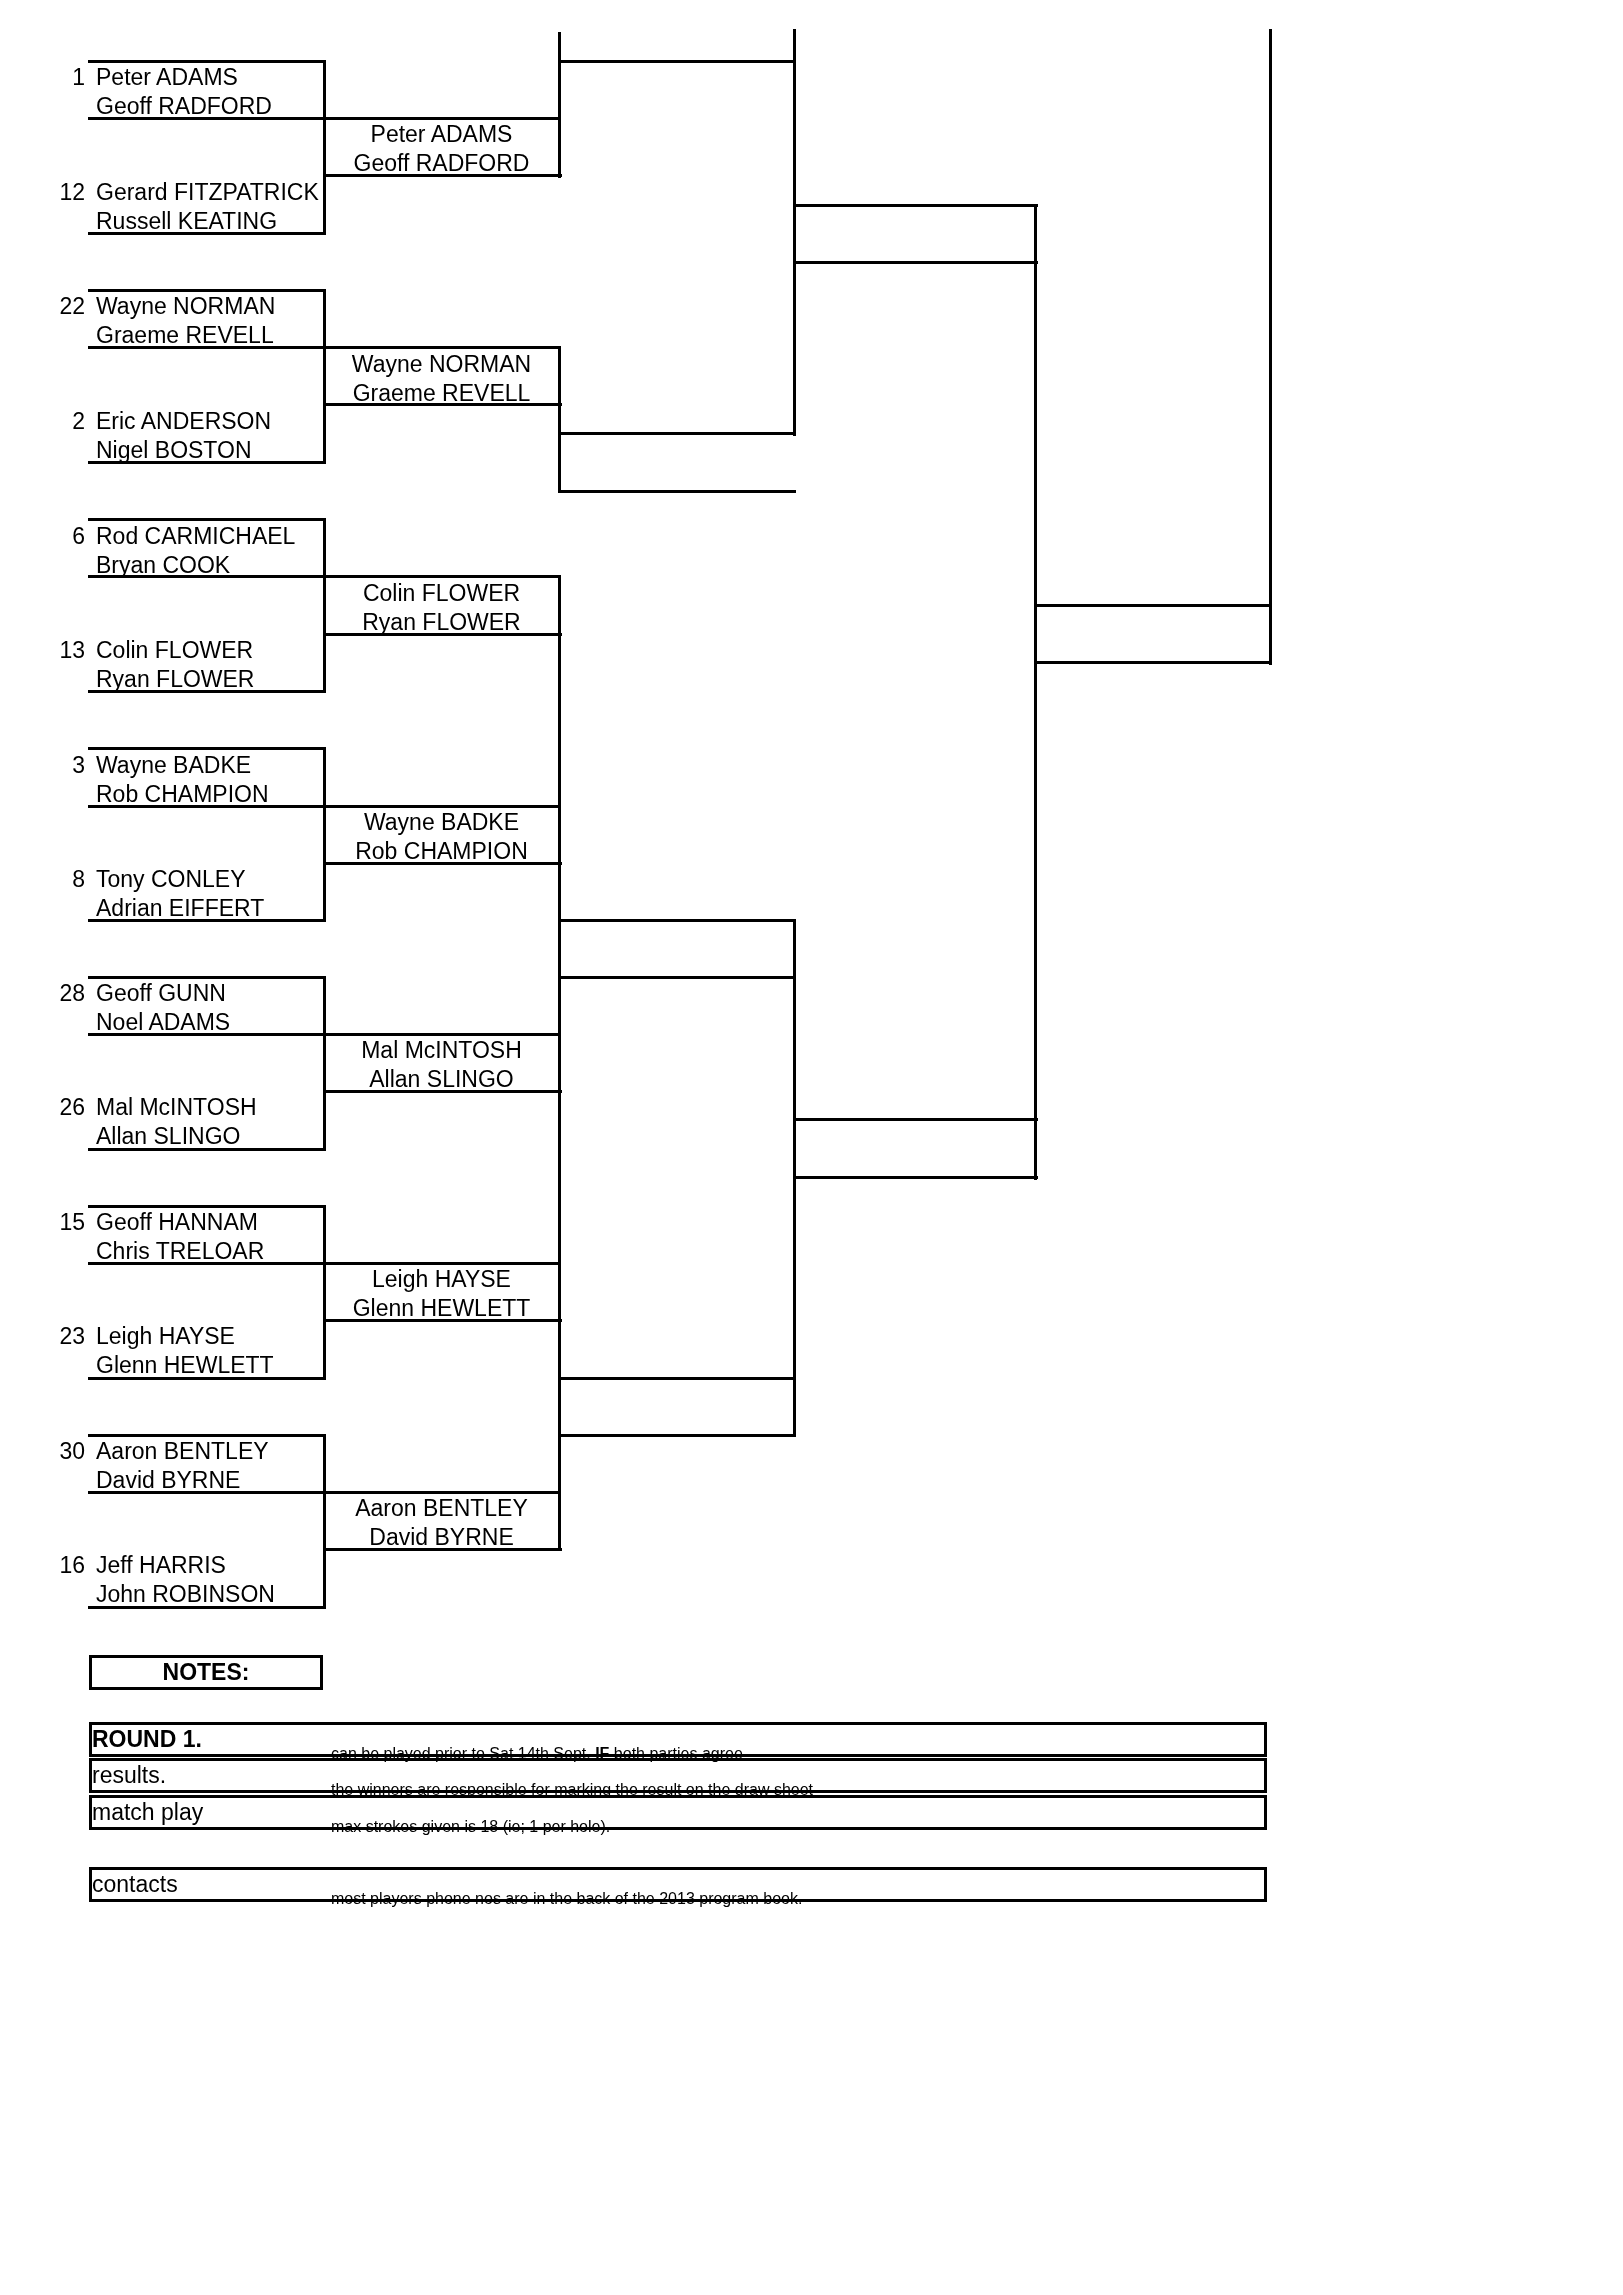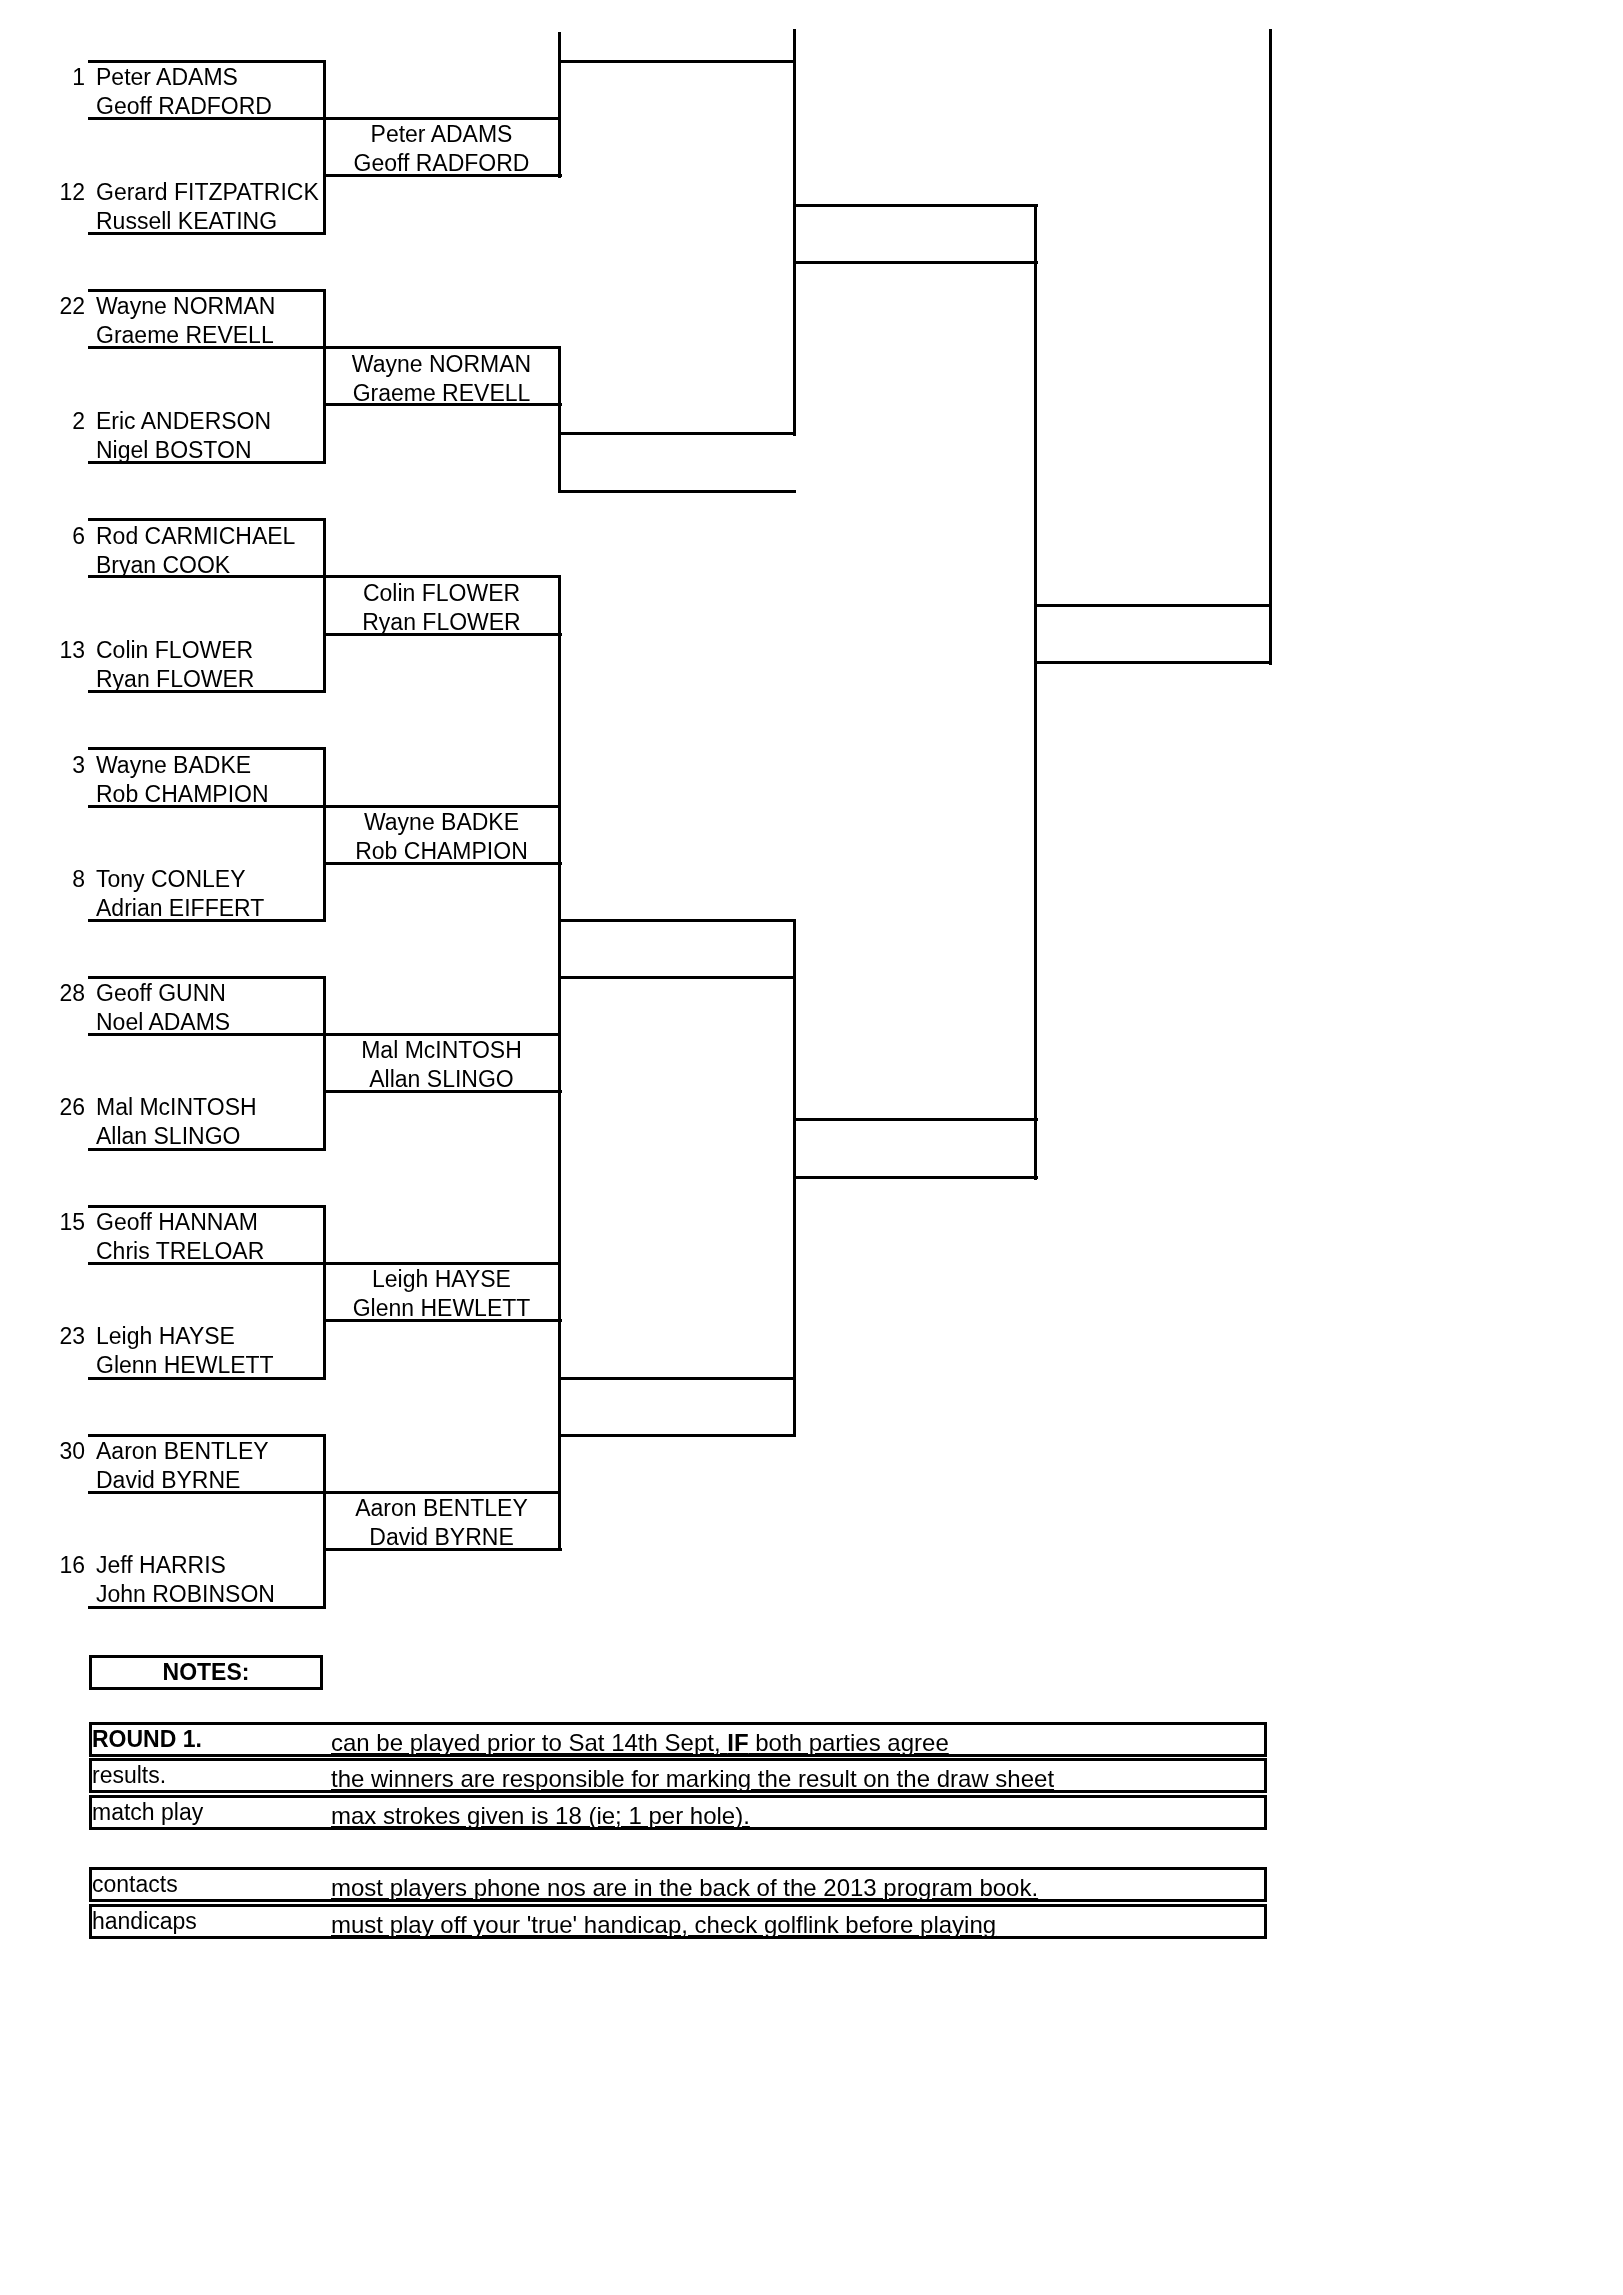--- a/index.html
+++ b/index.html
@@ -40,22 +40,22 @@
   .rule-row{
     position:absolute;left:89px;width:1172px;height:28.5px;
     border:3.2px solid #000;
   }
   .rule-label{
     position:absolute;left:0;top:0;width:233px;
     text-align:left;font-size:23px;line-height:28.5px;white-space:nowrap;
   }
   .rule-label.bold{font-weight:bold;}
   .rule-desc{
-    position:absolute;left:239px;top:4px;
-    font-size:24px;line-height:28.5px;white-space:nowrap;text-decoration:underline;
+    position:absolute;left:239px;top:15px;
+    font-size:16px;line-height:28.5px;white-space:nowrap;
   }
   .rule-desc b{font-weight:bold;}
 </style>
 </head>
 <body>
 
 <div class="page">
 
   <div class="hline" style="left:88px;top:60px;width:238px"></div>
   <div class="hline" style="left:88px;top:117px;width:473px"></div>
@@ -233,19 +233,15 @@
     <span class="rule-desc"><span>the winners are responsible for marking the result on the draw sheet</span><b></b><span></span></span>
   </div>
   <div class="rule-row" style="top:1795px">
     <span class="rule-label">match play</span>
     <span class="rule-desc"><span>max strokes given is 18 (ie; 1 per hole).</span><b></b><span></span></span>
   </div>
   <div class="rule-row" style="top:1867px">
     <span class="rule-label">contacts</span>
     <span class="rule-desc"><span>most players phone nos are in the back of the 2013 program book.</span><b></b><span></span></span>
   </div>
-  <div class="rule-row" style="top:1904px">
-    <span class="rule-label">handicaps</span>
-    <span class="rule-desc"><span>must play off your 'true' handicap, check golflink before playing</span><b></b><span></span></span>
-  </div>
 
 </div>
 
 
 </body></html>

